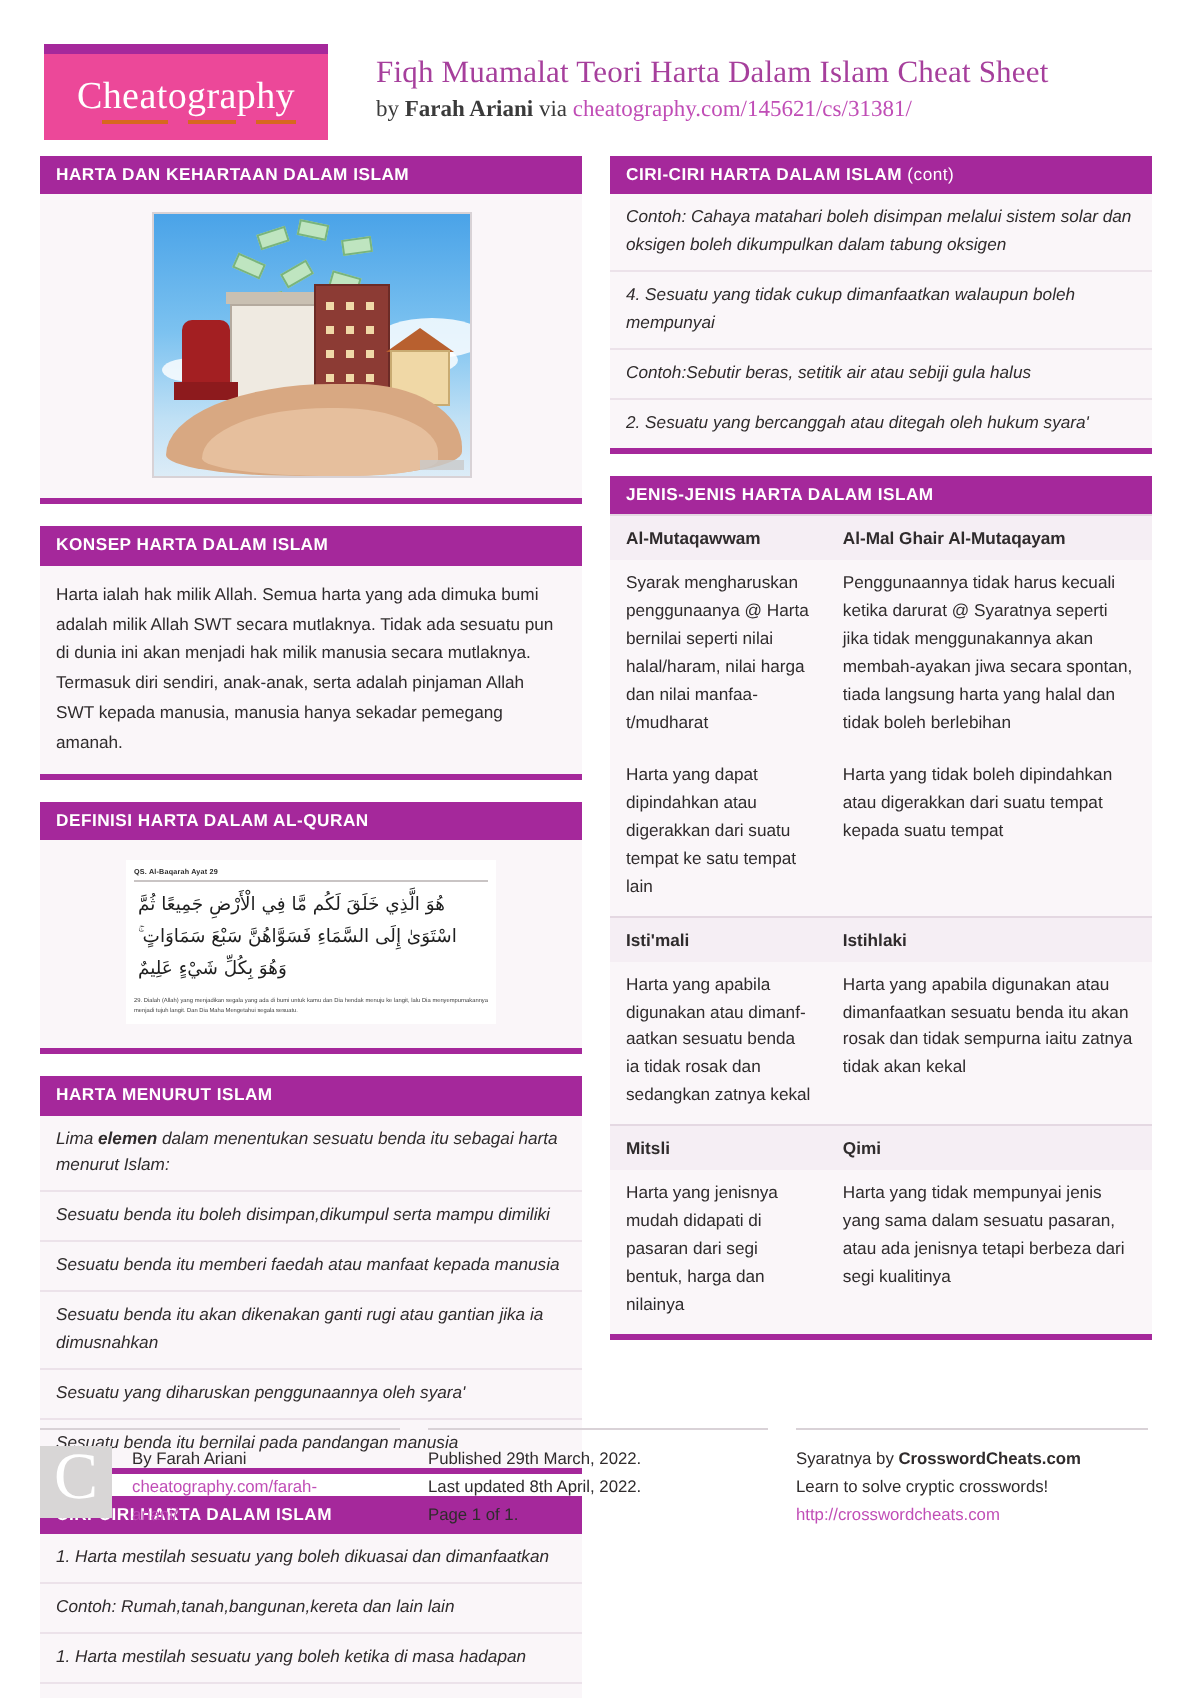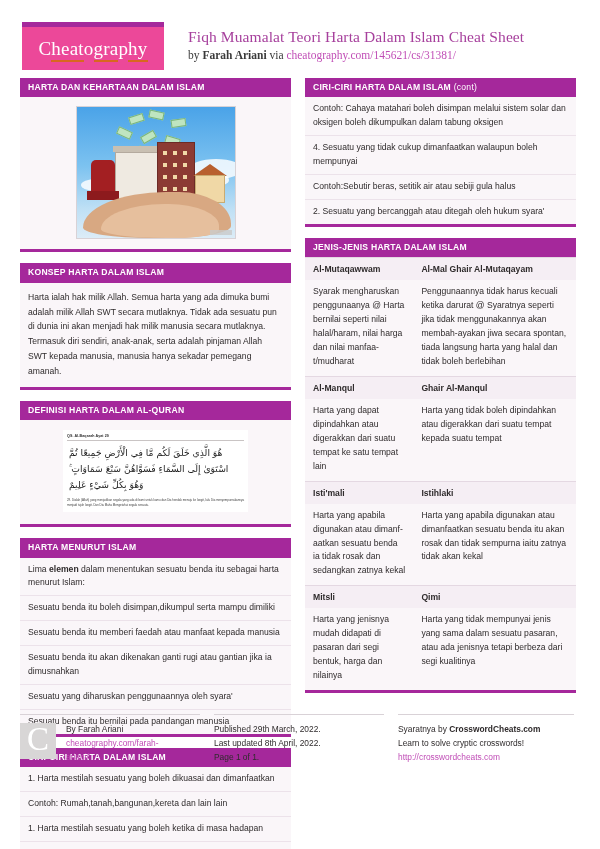--- a/index.html
+++ b/index.html
@@ -86,20 +86,21 @@
   .card-head .cont { font-weight:normal; }
   .card-body { padding:0; }
 
   
   .row {
     font-size:8.6px;
     line-height:1.62;
     padding:5px 8px 5px 8px;
     color:#2f2b2c;
     border-top:1px solid #ece2ea;
+    font-style:italic;
   }
   .row:first-child { border-top:none; }
   .row b, .row .bold { font-weight:bold; }
 
   
   .para {
     font-size:8.6px;
     line-height:1.72;
     padding:7px 8px 8px 8px;
     color:#2f2b2c;
@@ -404,24 +405,20 @@
           <tbody>
             <tr>
               <th>Al-Mutaqawwam</th>
               <th>Al-Mal Ghair Al-Mutaqayam</th>
             </tr>
             <tr>
               <td>Syarak mengharuskan penggunaanya @ Harta bernilai seperti nilai halal/haram, nilai harga dan nilai manfaa-t/mudharat</td>
               <td>Penggunaannya tidak harus kecuali ketika darurat @ Syaratnya seperti jika tidak menggunakannya akan membah-ayakan jiwa secara spontan, tiada langsung harta yang halal dan tidak boleh berlebihan</td>
             </tr>
             <tr>
-              <th>Al-Manqul</th>
-              <th>Ghair Al-Manqul</th>
-            </tr>
-            <tr>
               <td>Harta yang dapat dipindahkan atau digerakkan dari suatu tempat ke satu tempat lain</td>
               <td>Harta yang tidak boleh dipindahkan atau digerakkan dari suatu tempat kepada suatu tempat</td>
             </tr>
             <tr>
               <th>Isti'mali</th>
               <th>Istihlaki</th>
             </tr>
             <tr>
               <td>Harta yang apabila digunakan atau dimanf-aatkan sesuatu benda ia tidak rosak dan sedangkan zatnya kekal</td>
               <td>Harta yang apabila digunakan atau dimanfaatkan sesuatu benda itu akan rosak dan tidak sempurna iaitu zatnya tidak akan kekal</td>

